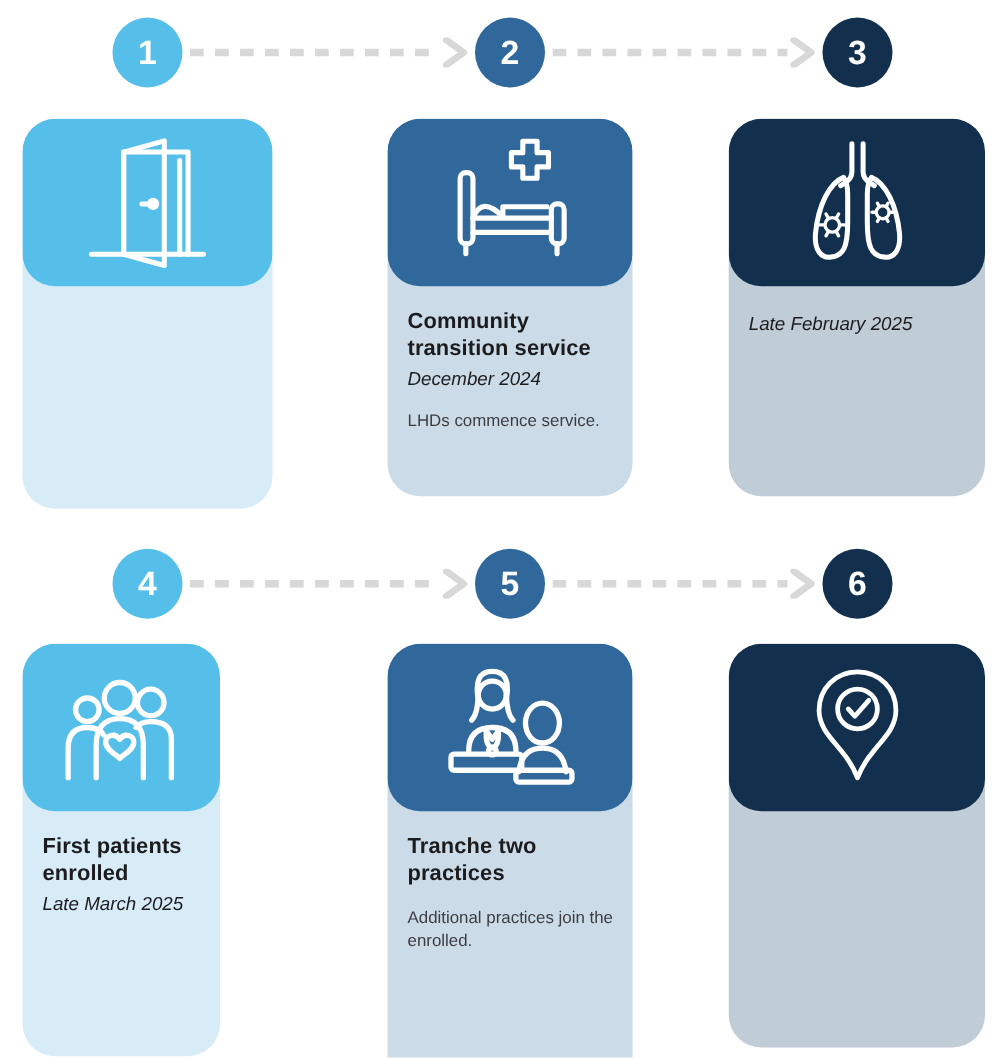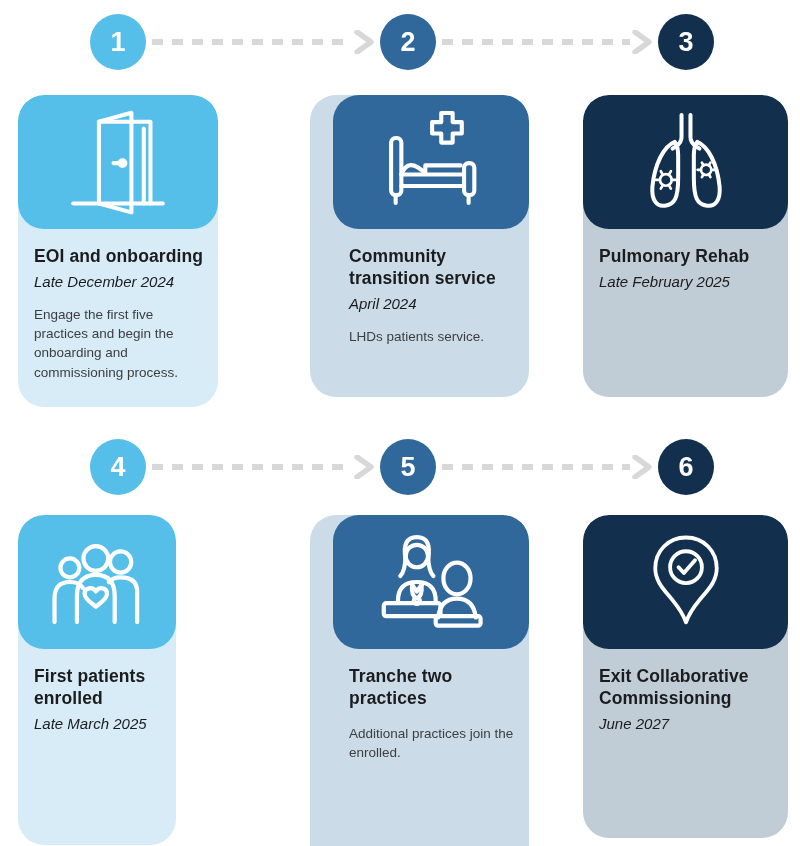--- a/index.html
+++ b/index.html
@@ -24,21 +24,21 @@
 
   
   .arrow{position:absolute;height:24px;}
   .arrow line,.arrow path{stroke:var(--connector,#d9d9d9);}
 
   
   .card{
     position:absolute;border-radius:26px;overflow:hidden;
   }
   .theme-light{background:var(--step-light-body);}
-  .theme-medium{background:var(--step-medium-body);padding-left:23px;}
+  .theme-medium{background:var(--step-medium-body);}
   .theme-dark{background:var(--step-dark-body);}
   .card-header{
     width:100%;height:134px;border-radius:26px;
     display:flex;align-items:center;justify-content:center;
   }
   .theme-light .card-header{background:var(--step-light);}
   .theme-medium .card-header{background:var(--step-medium);}
   .theme-dark .card-header{background:var(--step-dark);}
   .card-header svg{display:block;}
   .icon{fill:none;stroke:#fff;stroke-width:3.6;stroke-linecap:round;stroke-linejoin:round;}
@@ -104,46 +104,41 @@
     <div class="card-header">
       <svg class="icon" width="112" height="112" viewBox="0 0 100 100">
         <path d="M10 87 H90"></path>
         <path d="M33 14 H79 V87"></path>
         <path d="M73 20 V87"></path>
         <path d="M33 14 V87"></path>
         <path d="M33 14 L62 6 V95 L33 87 Z"></path>
         <path d="M46 51 H51"></path>
         <circle cx="54" cy="51" r="2.6" fill="#fff"></circle>
       </svg>
-    </div>
-    <div class="card-body">
-      <div class="card-title">EOI and onboarding</div>
-      <div class="card-date">Late December 2024</div>
-      <div class="card-desc">Engage the first five practices and begin the onboarding and commissioning process.</div>
     </div>
   </div>
 
   <div class="card theme-medium" style="left:310px;top:95px;width:196px;height:302px">
     <div class="card-header">
       <svg class="icon" width="114" height="114" viewBox="0 0 100 100">
         <path d="M59 7 h10 v8 h8 v10 h-8 v8 h-10 v-8 h-8 v-10 h8 Z"></path>
         <rect x="15" y="29" width="9" height="50" rx="4"></rect>
         <rect x="79" y="51" width="9" height="28" rx="4"></rect>
         <path d="M19 79 V86"></path>
           <path d="M83 79 V86"></path>
         <path d="M24 61 Q30 45 45 60"></path>
         <path d="M45 60 V53 H76"></path>
         <path d="M24 61 H79"></path>
         <path d="M24 71 H79"></path>
       </svg>
     </div>
     <div class="card-body">
       <div class="card-title">Community transition service</div>
-      <div class="card-date">April 2024</div>
-      <div class="card-desc">LHDs patients service.</div>
+      <div class="card-date">December 2024</div>
+      <div class="card-desc">LHDs commence service.</div>
     </div>
   </div>
 
   <div class="card theme-dark" style="left:583px;top:95px;width:205px;height:302px">
     <div class="card-header">
       <svg class="icon" width="112" height="112" viewBox="0 0 100 100">
         <path d="M46 8 V28 Q46 33 41 36 L38 38"></path>
         <path d="M54 8 V28 Q54 33 59 36 L62 38"></path>
         <path d="M40 32 C30 36 22 52 20 72 C19 84 24 90 31 89 C40 88 43 82 43 64 V44 Q43 36 40 32 Z"></path>
         <path d="M60 32 C70 36 78 52 80 72 C81 84 76 90 69 89 C60 88 57 82 57 64 V44 Q57 36 60 32 Z"></path>
@@ -159,21 +154,20 @@
           <path d="M72.8 57 H75.6"></path>
             <path d="M70.3 60.9 L71.8 63.5"></path>
             <path d="M65.7 60.9 L64.2 63.5"></path>
           <path d="M63.2 57 H60.4"></path>
             <path d="M65.7 53.1 L64.2 50.5"></path>
             <path d="M70.3 53.1 L71.8 50.5"></path>
         </g>
       </svg>
     </div>
     <div class="card-body">
-      <div class="card-title">Pulmonary Rehab</div>
       <div class="card-date">Late February 2025</div>
     </div>
   </div>
 
   <div class="card theme-light" style="left:18px;top:515px;width:158px;height:330px">
     <div class="card-header">
       <svg class="icon" width="118" height="118" viewBox="0 0 100 100">
         <circle cx="27" cy="38" r="8"></circle>
         <circle cx="49" cy="30" r="10.5"></circle>
         <circle cx="70" cy="33" r="9"></circle>
@@ -213,20 +207,15 @@
   </div>
 
   <div class="card theme-dark" style="left:583px;top:515px;width:205px;height:323px">
     <div class="card-header">
       <svg class="icon" width="106" height="106" viewBox="0 0 100 100">
         <path d="M50 8 C33 8 21 21 21 37 C21 50 30 58 38 68 C43 74 47 80 50 88 C53 80 57 74 62 68 C70 58 79 50 79 37 C79 21 67 8 50 8 Z"></path>
         <circle cx="50" cy="36" r="15"></circle>
         <path d="M43 36 L48 41.5 L58.5 29.5"></path>
       </svg>
     </div>
-    <div class="card-body">
-      <div class="card-title">Exit Collaborative Commissioning</div>
-      <div class="card-date">June 2027</div>
-      <div class="card-desc"></div>
-    </div>
   </div>
 
 </div>
 
 </body></html>

